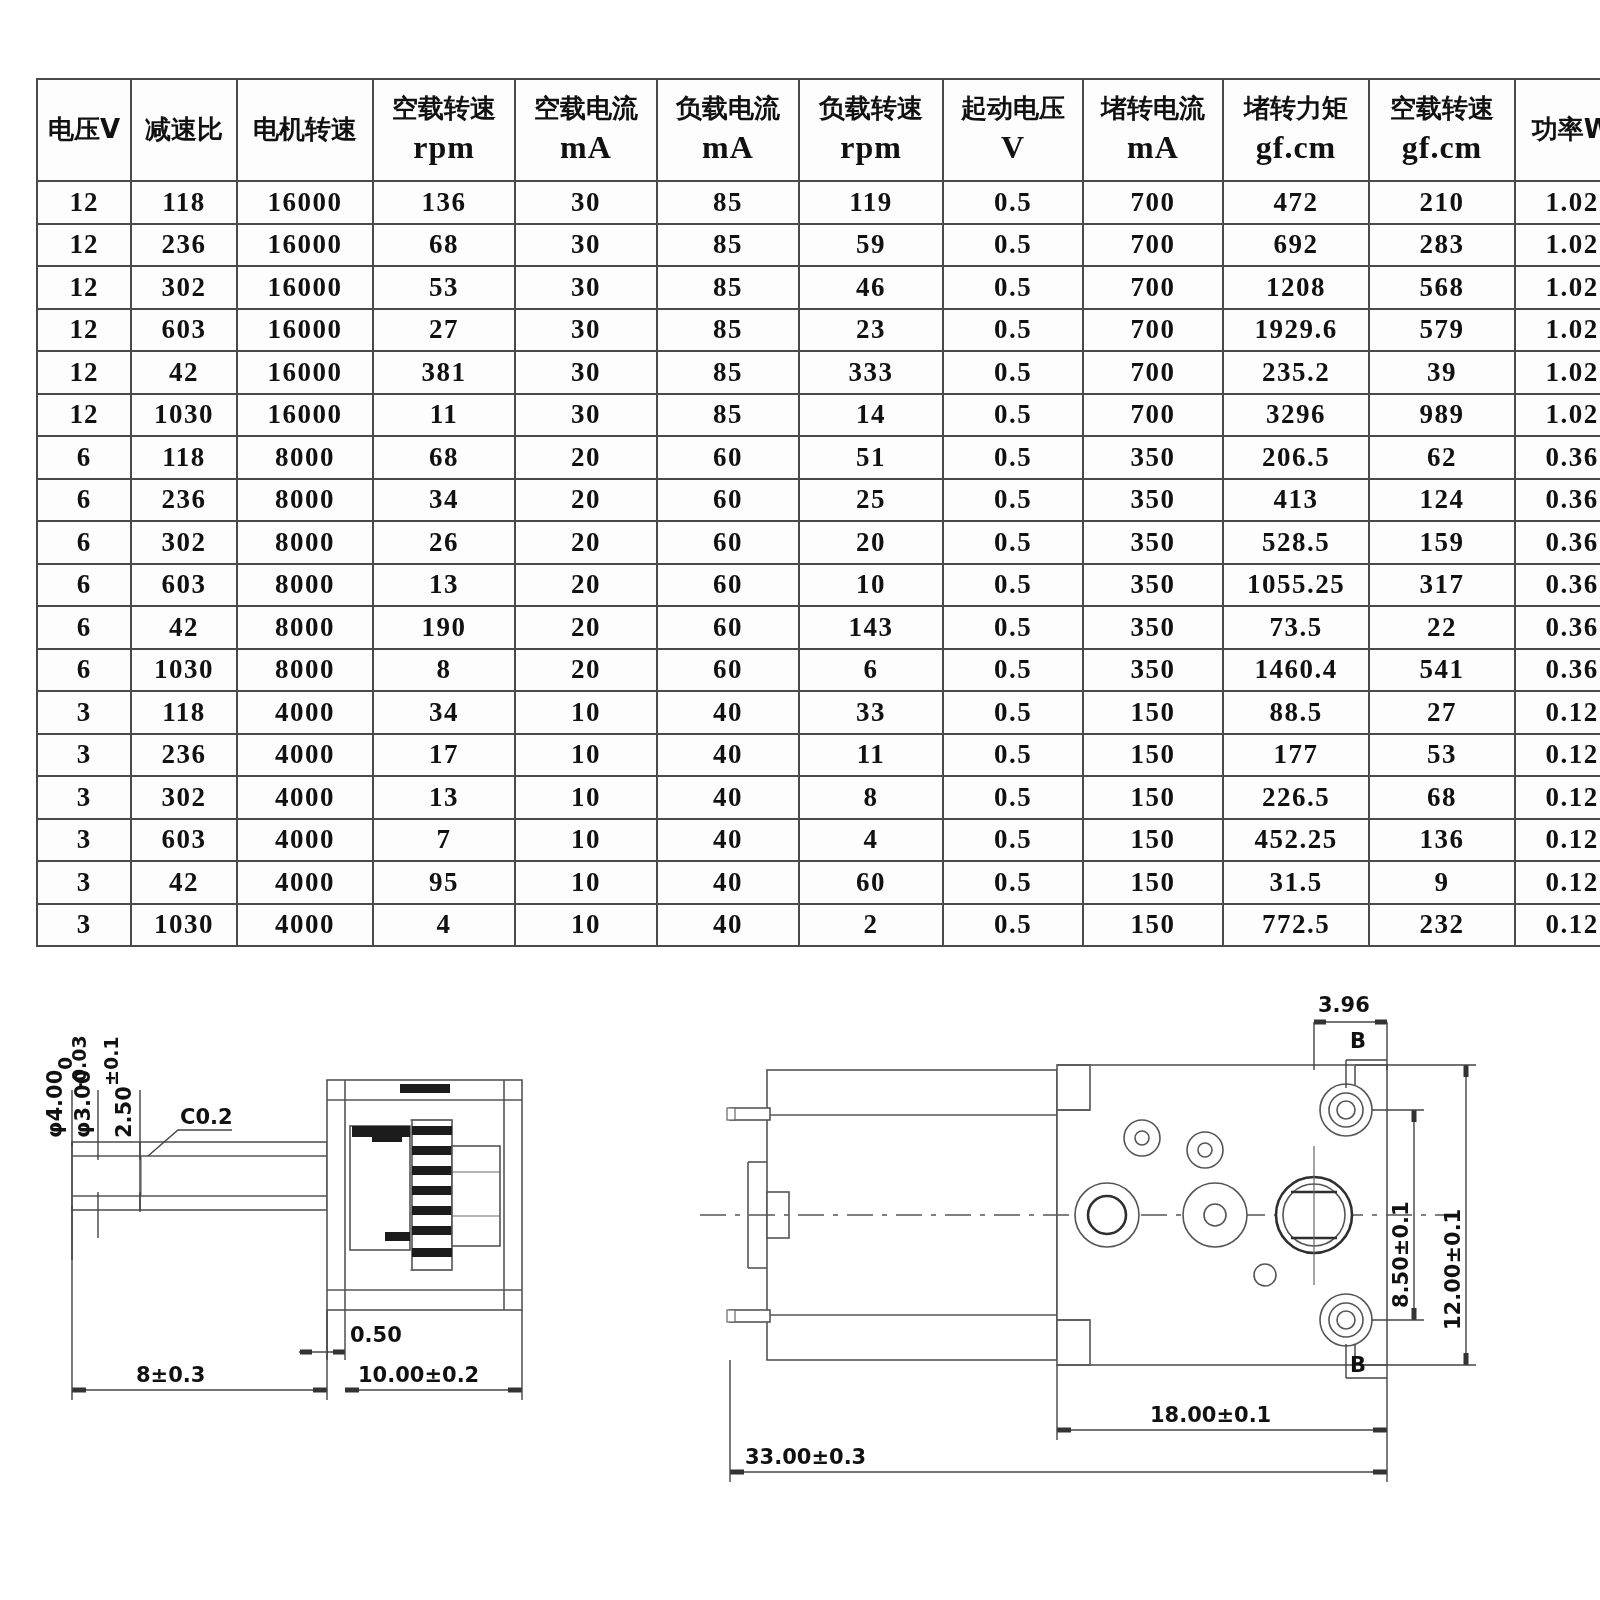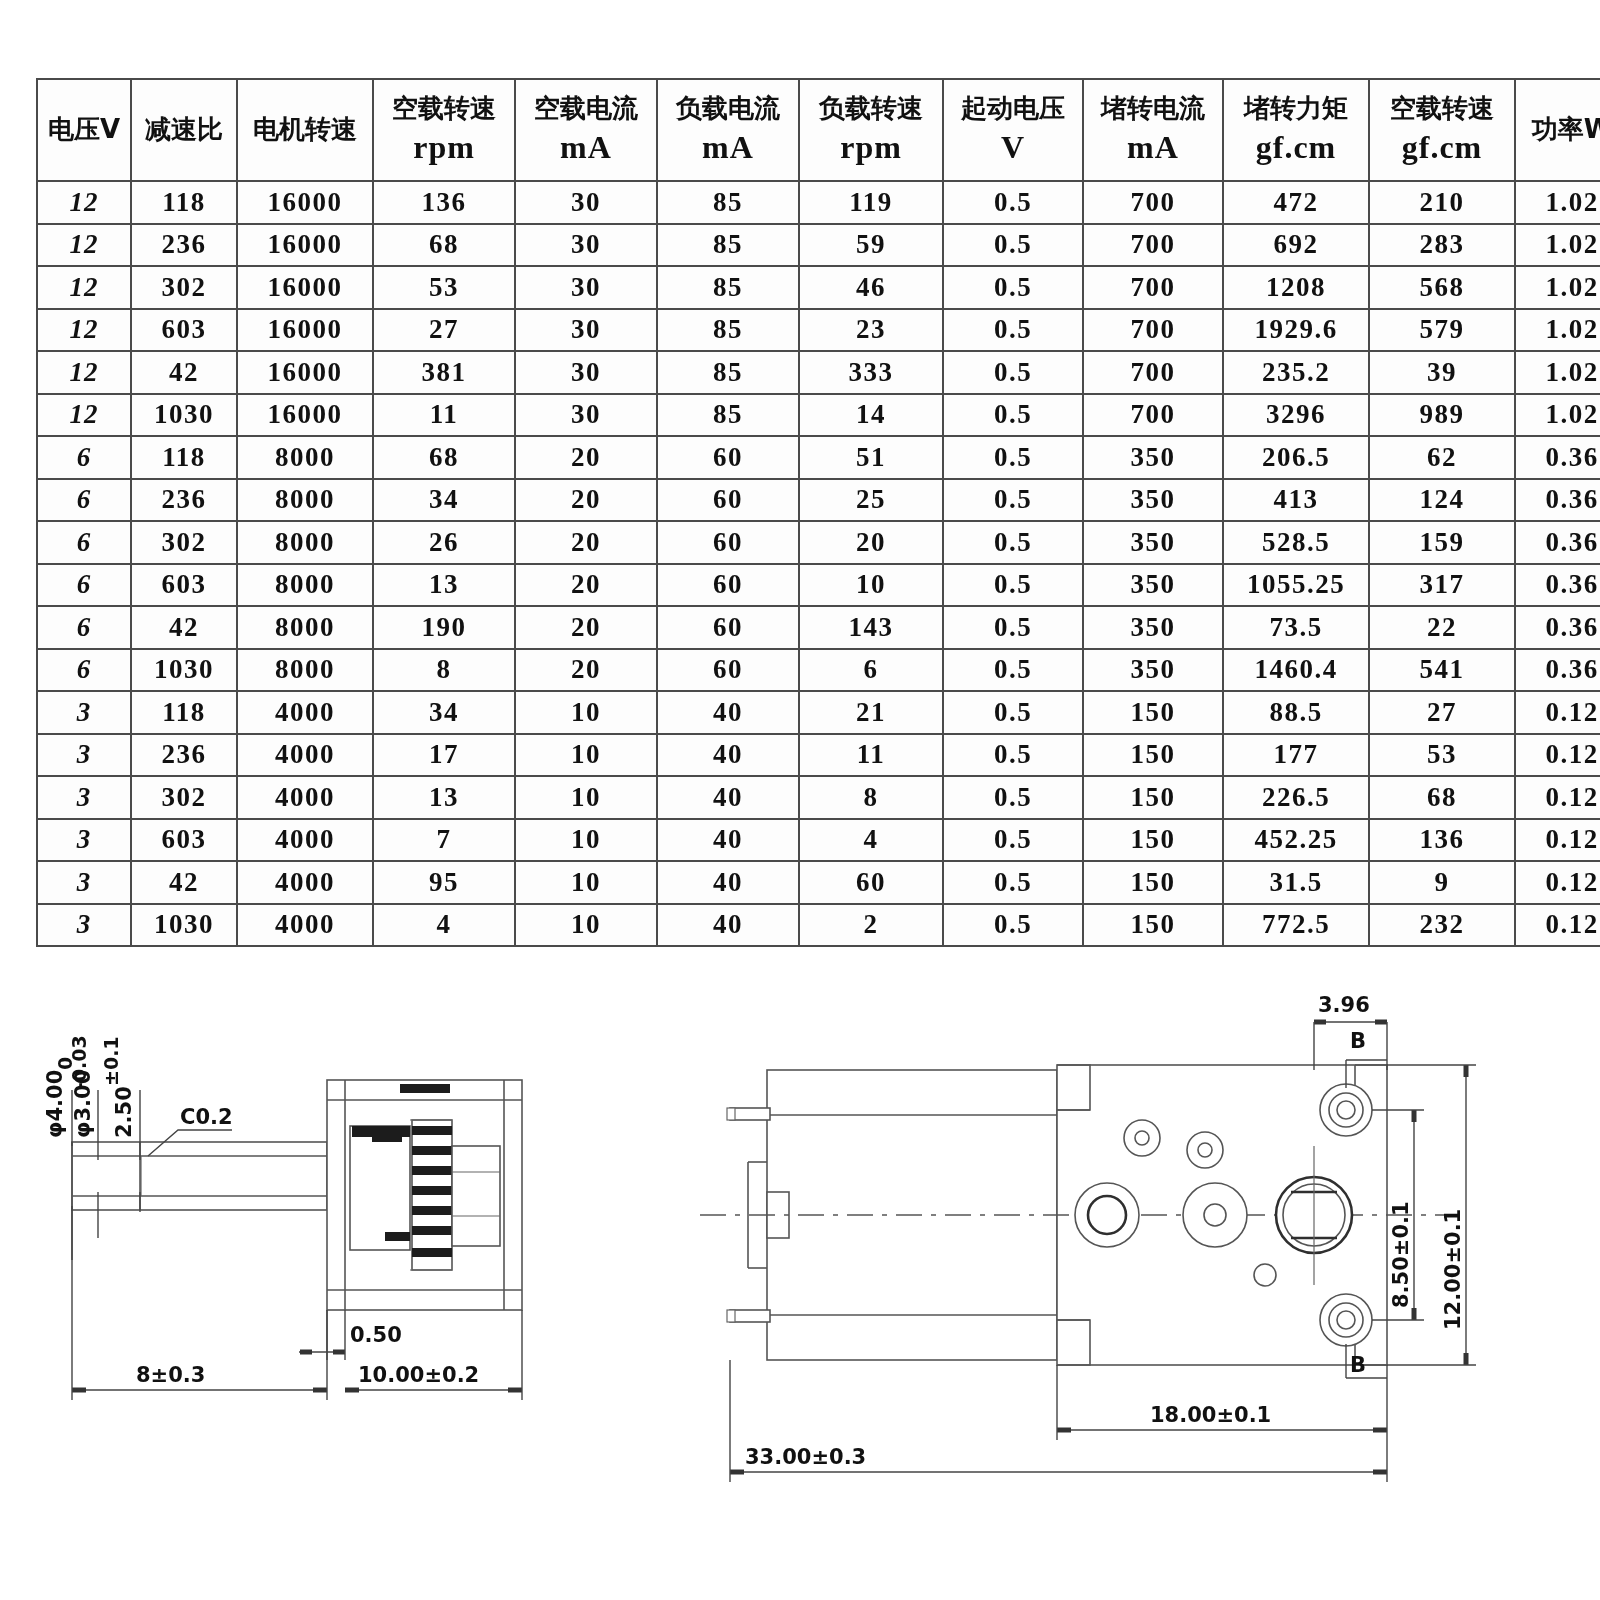--- a/index.html
+++ b/index.html
@@ -49,21 +49,21 @@
     font-weight:700;
     margin-top:4px;
     letter-spacing:1px;
   }
   table.spec thead th.inline .hz{display:inline;}
   table.spec tbody td{
     height:38.5px;
     font-size:27px;
     letter-spacing:1.5px;
   }
-  table.spec tbody tr td:first-child{letter-spacing:1px;font-style:italic;}
+  table.spec tbody tr td:first-child{letter-spacing:1px;}
   .c0{width:88px}.c1{width:100px}.c2{width:130px}
   .c3{width:136px}.c4{width:136px}.c5{width:136px}
   .c6{width:138px}.c7{width:134px}.c8{width:134px}
   .c9{width:140px}.c10{width:140px}.c11{width:108px}
 
   
   .drawings{position:absolute;left:0;top:960px;width:1600px;height:560px;}
   svg.dwg{display:block;}
   .ln{stroke:#555;stroke-width:1.6;fill:none;}
   .ln-d{stroke:#2f2f2f;stroke-width:2.6;fill:none;}
@@ -303,21 +303,21 @@
             <td class="c10">541</td>
             <td class="c11">0.36</td>
           </tr>
           <tr>
             <td class="c0">3</td>
             <td class="c1">118</td>
             <td class="c2">4000</td>
             <td class="c3">34</td>
             <td class="c4">10</td>
             <td class="c5">40</td>
-            <td class="c6">21</td>
+            <td class="c6">33</td>
             <td class="c7">0.5</td>
             <td class="c8">150</td>
             <td class="c9">88.5</td>
             <td class="c10">27</td>
             <td class="c11">0.12</td>
           </tr>
           <tr>
             <td class="c0">3</td>
             <td class="c1">236</td>
             <td class="c2">4000</td>

